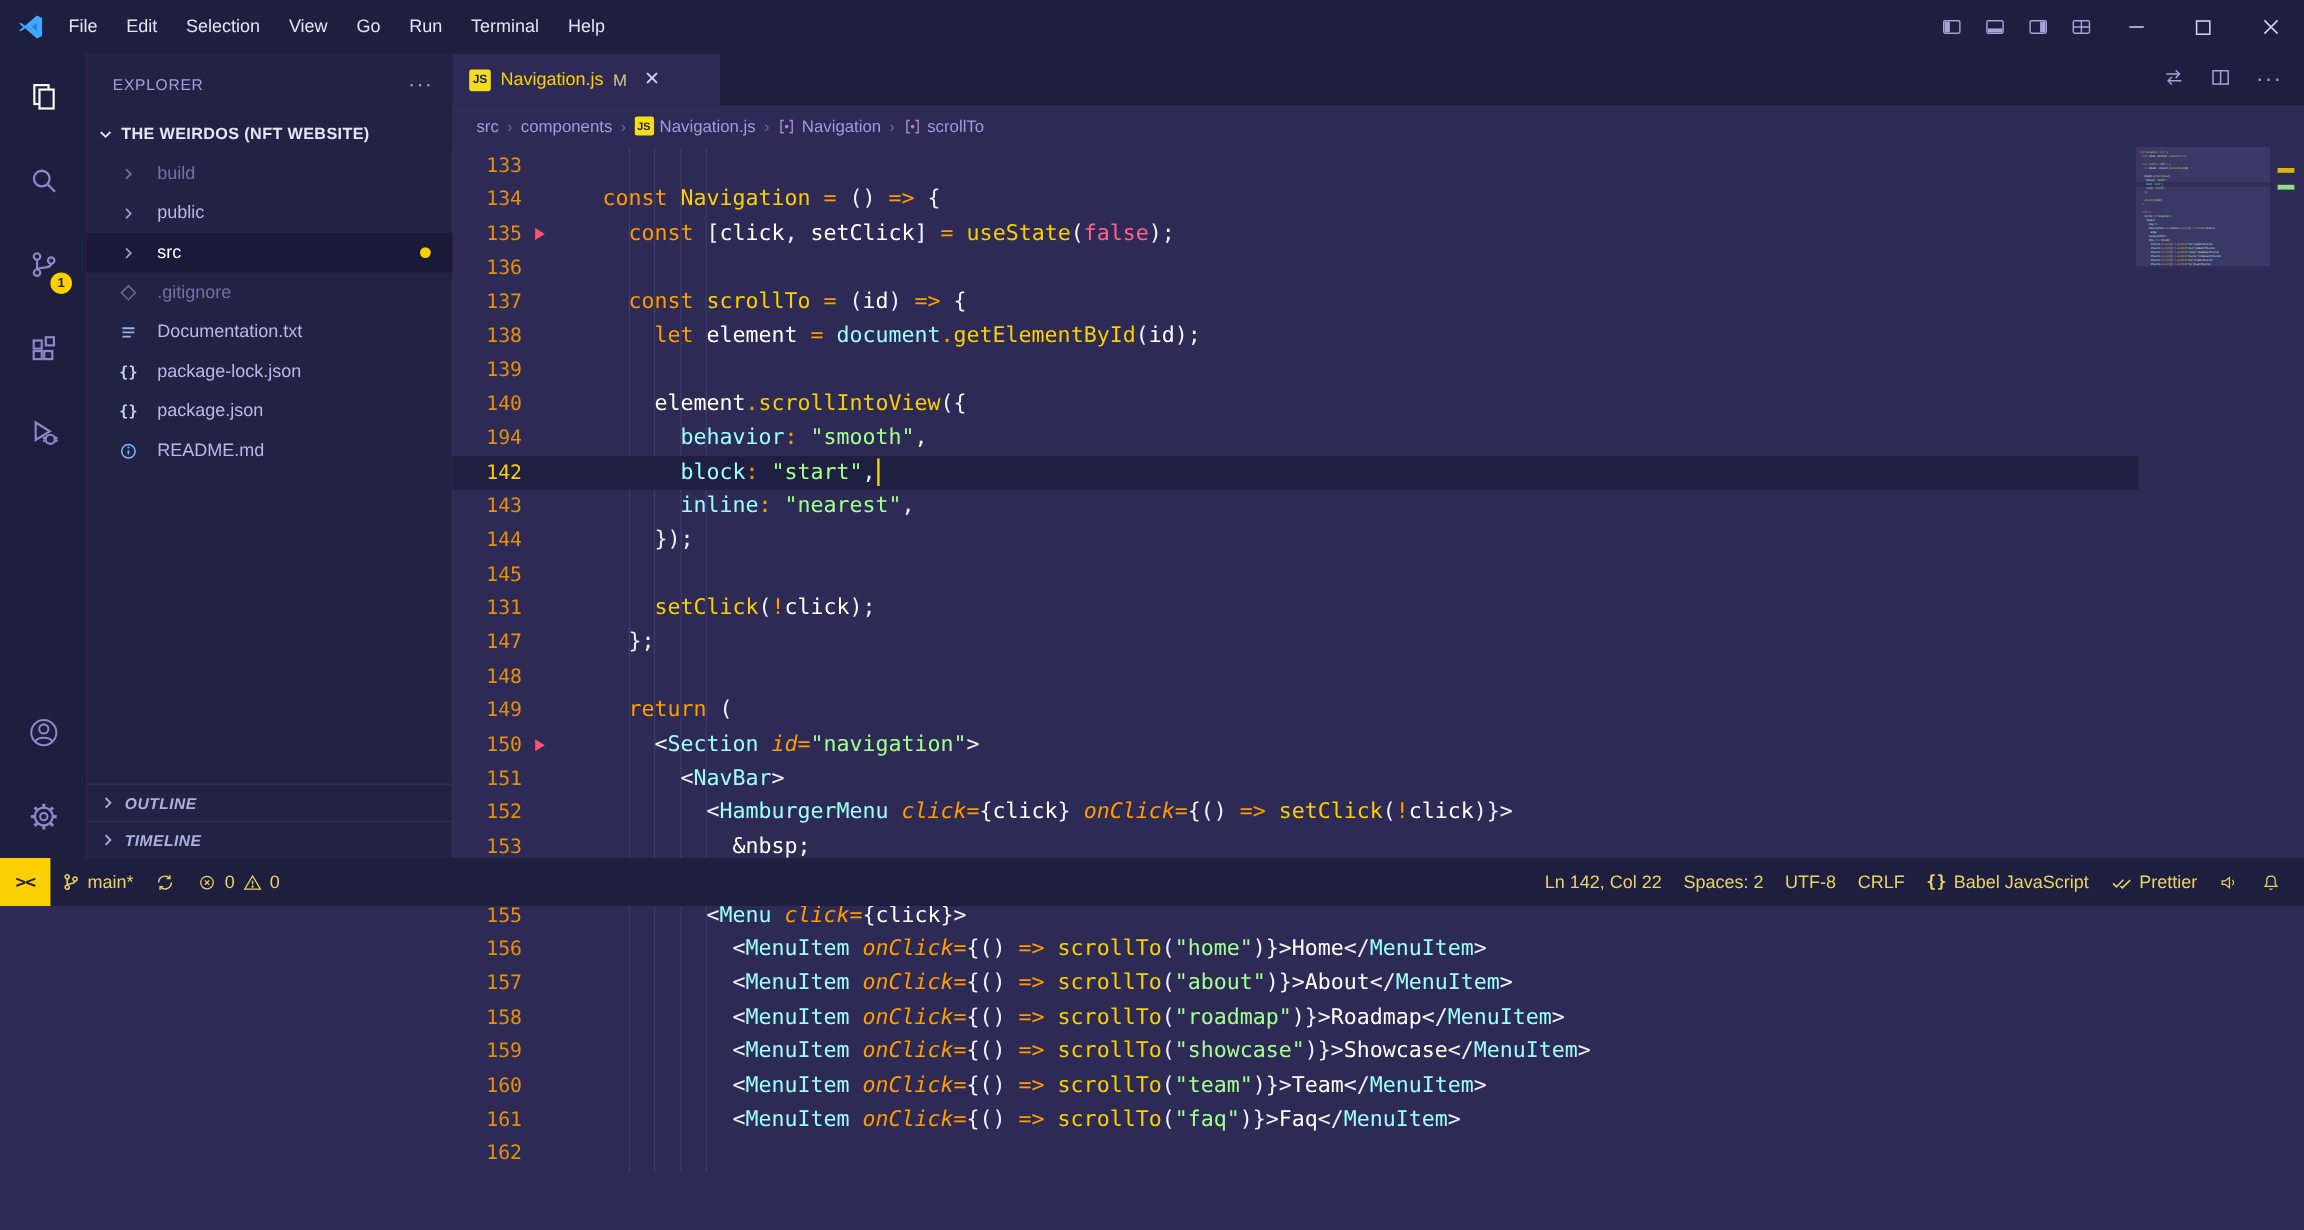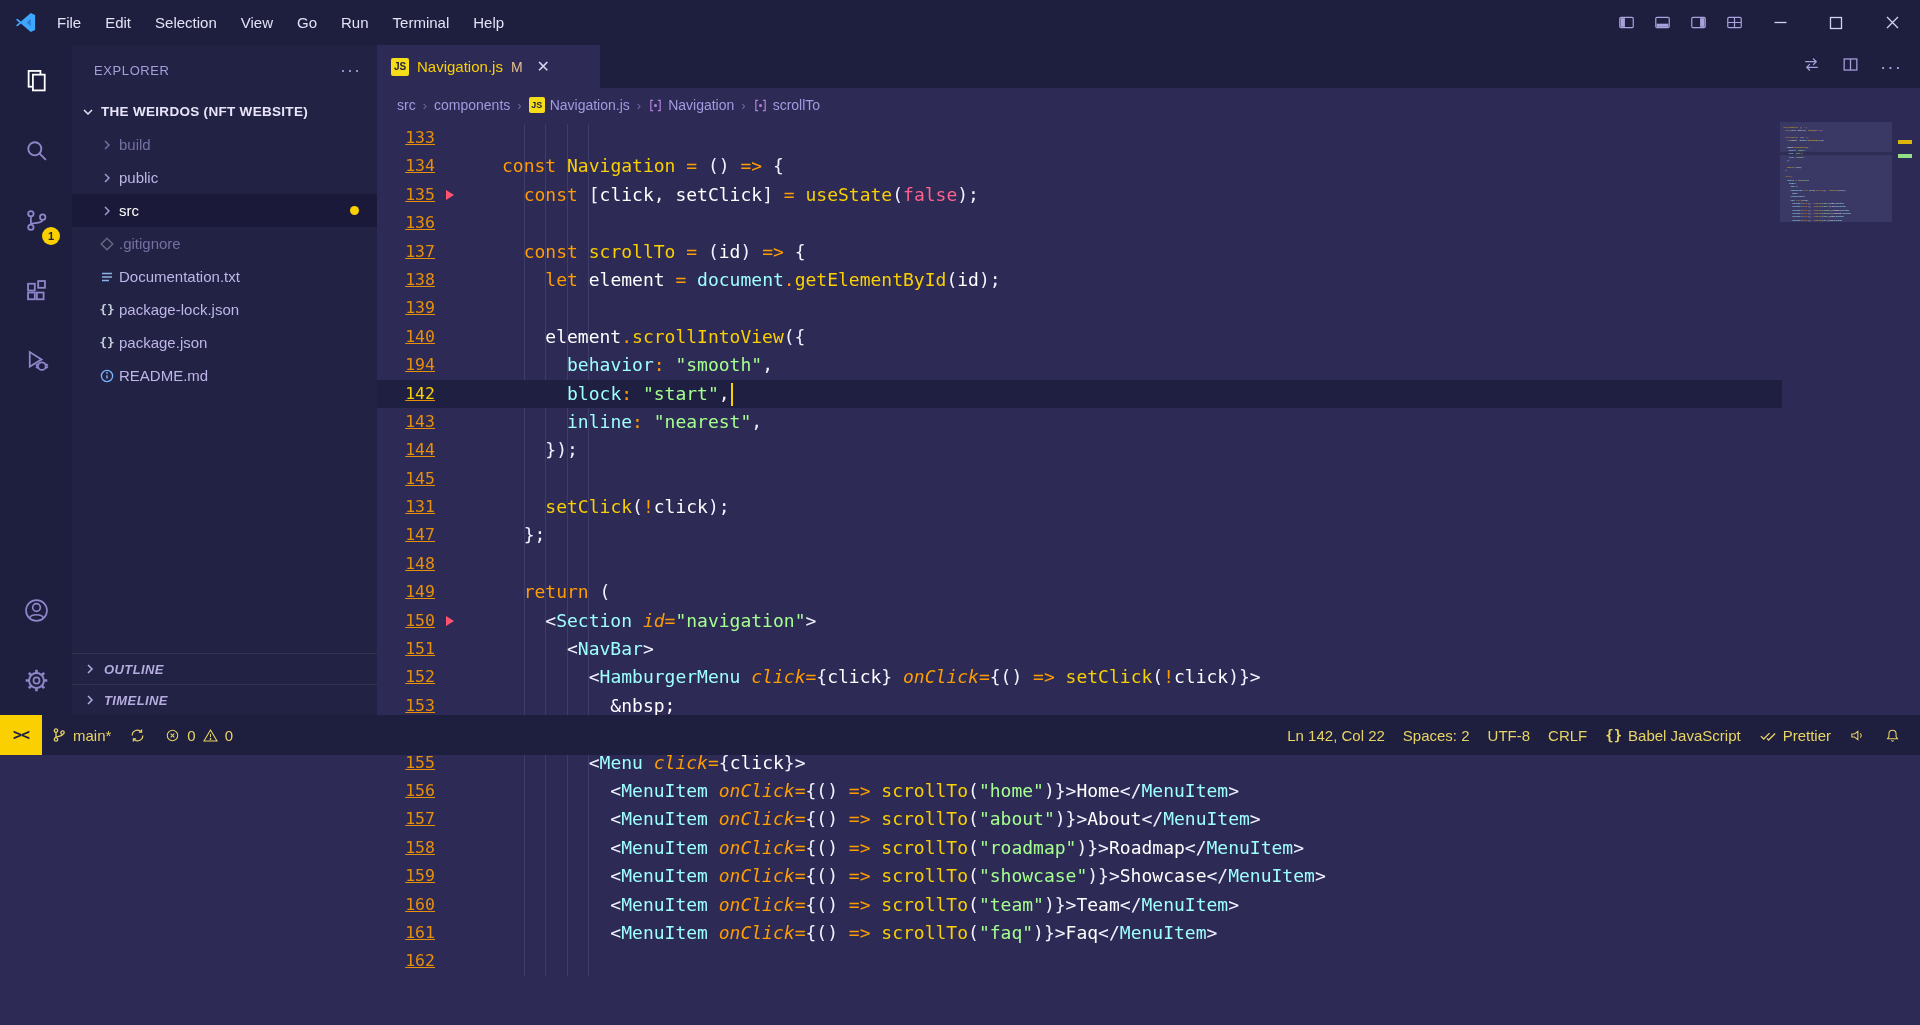--- a/index.html
+++ b/index.html
@@ -25,21 +25,21 @@
   .ab-bottom{margin-top:auto;}
   .ab-badge{position:absolute;right:12px;bottom:10px;min-width:18px;height:18px;border-radius:9px;background:#FAD000;color:#1E1E3F;font-size:11px;font-weight:bold;display:flex;align-items:center;justify-content:center;}
 
   
   .sidebar{position:absolute;left:72px;top:45px;bottom:40px;width:305px;background:#222244;color:#BEB6E8;z-index:3;}
   .sb-header{height:50px;display:flex;align-items:center;padding:0 16px 0 22px;}
   .sb-header-label{font-size:13px;letter-spacing:.6px;color:#A79EDC;}
   .sb-more{margin-left:auto;font-size:18px;color:#A79EDC;letter-spacing:1px;cursor:pointer;}
   .project-row{height:33px;display:flex;align-items:center;gap:5px;padding-left:8px;color:#E8E5FA;font-weight:bold;font-size:13.5px;letter-spacing:.3px;}
   .tree{font-size:15px;}
-  .trow{height:33px;display:flex;align-items:center;gap:3px;padding-left:26px;cursor:pointer;position:relative;text-align:right;}
+  .trow{height:33px;display:flex;align-items:center;gap:15px;padding-left:26px;cursor:pointer;position:relative;text-align:right;}
   .trow .tlabel{color:#BEB6E8;}
   .trow.sel{background:#1A1939;}
   .trow.sel .tlabel{color:#FFFFFF;}
   .trow.dim .tlabel{color:#766FA3;}
   .trow.dim svg,.trow.dim .fic-braces{opacity:.65;}
   .tico{width:18px;height:18px;display:flex;align-items:center;justify-content:center;}
   .fic-braces{font-family:"DejaVu Sans Mono",monospace;font-size:12.5px;font-weight:bold;color:#C7D2DF;}
   .mod-dot{margin-left:auto;margin-right:18px;width:9px;height:9px;border-radius:50%;background:#FAD000;}
   .sb-bottom{position:absolute;left:0;right:0;bottom:0;}
   .sb-section{height:30px;display:flex;align-items:center;gap:6px;padding-left:10px;border-top:1px solid rgba(255,255,255,0.07);font-size:13px;font-weight:bold;letter-spacing:.4px;color:#B4ACDF;font-style:italic;}
@@ -53,21 +53,21 @@
   .tab-mod{font-size:14px;color:#E2C08D;}
   .tab-close{margin-left:6px;color:#D8D5F0;font-size:16px;line-height:1;}
   .tab-actions{margin-left:auto;display:flex;align-items:center;gap:20px;padding-right:18px;color:#A79EDC;}
   .more-glyph{font-size:19px;letter-spacing:1px;color:#A79EDC;}
   .breadcrumbs{height:34px;display:flex;align-items:center;gap:7px;padding-left:20px;font-size:14px;color:#A39ADF;background:#2D2B55;}
   .bc-sep{color:rgba(165,153,233,0.55);font-size:13px;}
   .bc-item{display:flex;align-items:center;gap:5px;cursor:pointer;}
   .js-badge.small{width:16px;height:16px;font-size:9px;}
 
   .code-area{position:absolute;left:0;right:0;top:77px;bottom:0;}
-  .gutter{position:absolute;left:0;top:2px;width:83px;font-family:"DejaVu Sans Mono",monospace;font-size:16.5px;color:rgba(255,157,0,0.88);text-align:right;text-decoration:underline;}
+  .gutter{position:absolute;left:0;top:2px;width:83px;font-family:"DejaVu Sans Mono",monospace;font-size:16.5px;color:rgba(255,157,0,0.88);text-align:right;}
   .ln{height:28.4px;line-height:28.4px;padding-right:25px;position:relative;}
   .ln.cur{background:#1F1F41;color:#FAD000;}
   .fold-mark{position:absolute;right:6px;top:9px;width:0;height:0;border-left:8px solid #FF5370;border-top:5px solid transparent;border-bottom:5px solid transparent;}
   .code-pane{position:absolute;left:83px;right:138px;top:2px;}
   .guide{position:absolute;top:0;height:852px;width:1px;background:rgba(165,153,233,0.15);}
   .code-lines{position:relative;padding-left:42px;font-family:"DejaVu Sans Mono",monospace;font-size:18px;}
   .code-line{height:28.4px;line-height:28.4px;white-space:pre;}
   .code-line.cur{background:#1F1F41;margin-left:-42px;padding-left:42px;}
   .caret{display:inline-block;width:2.5px;height:23px;background:#FAD000;vertical-align:middle;margin-left:1px;}
   .tk-kw{color:#FF9D00;}

